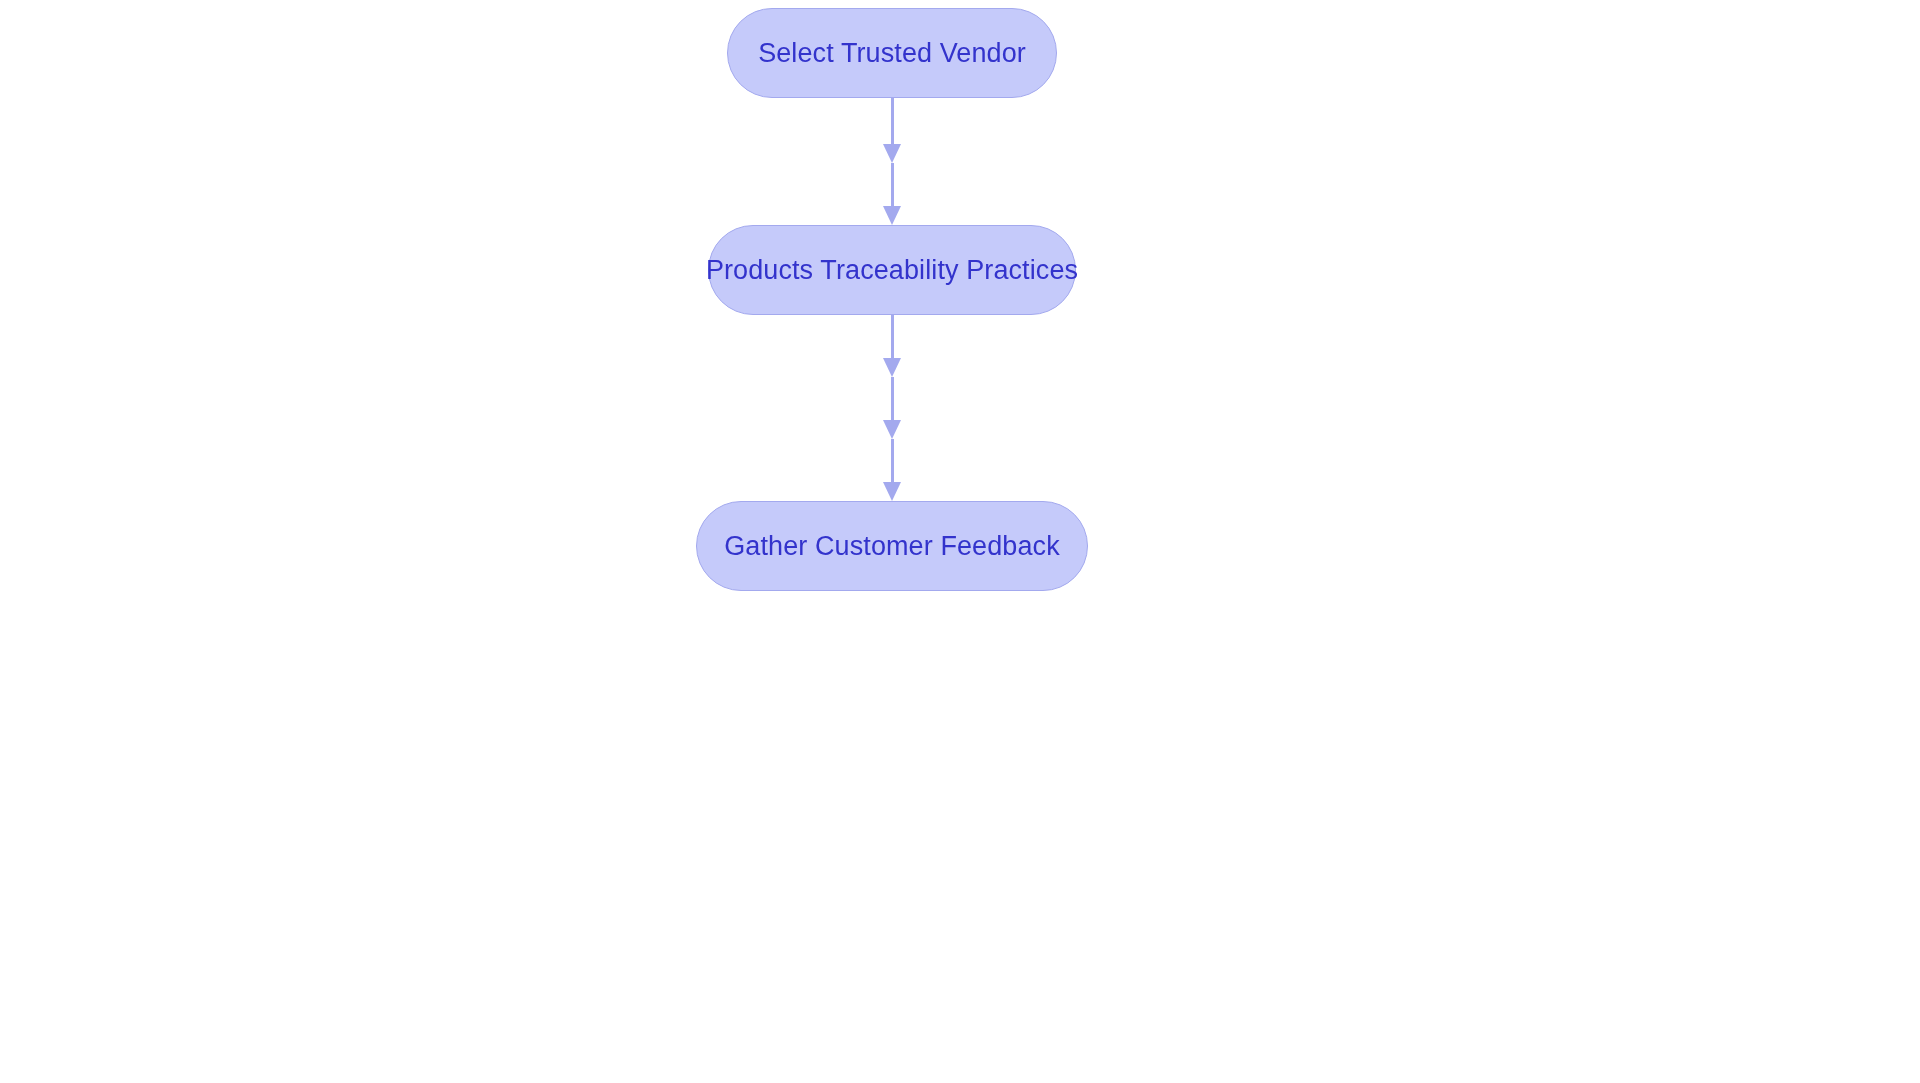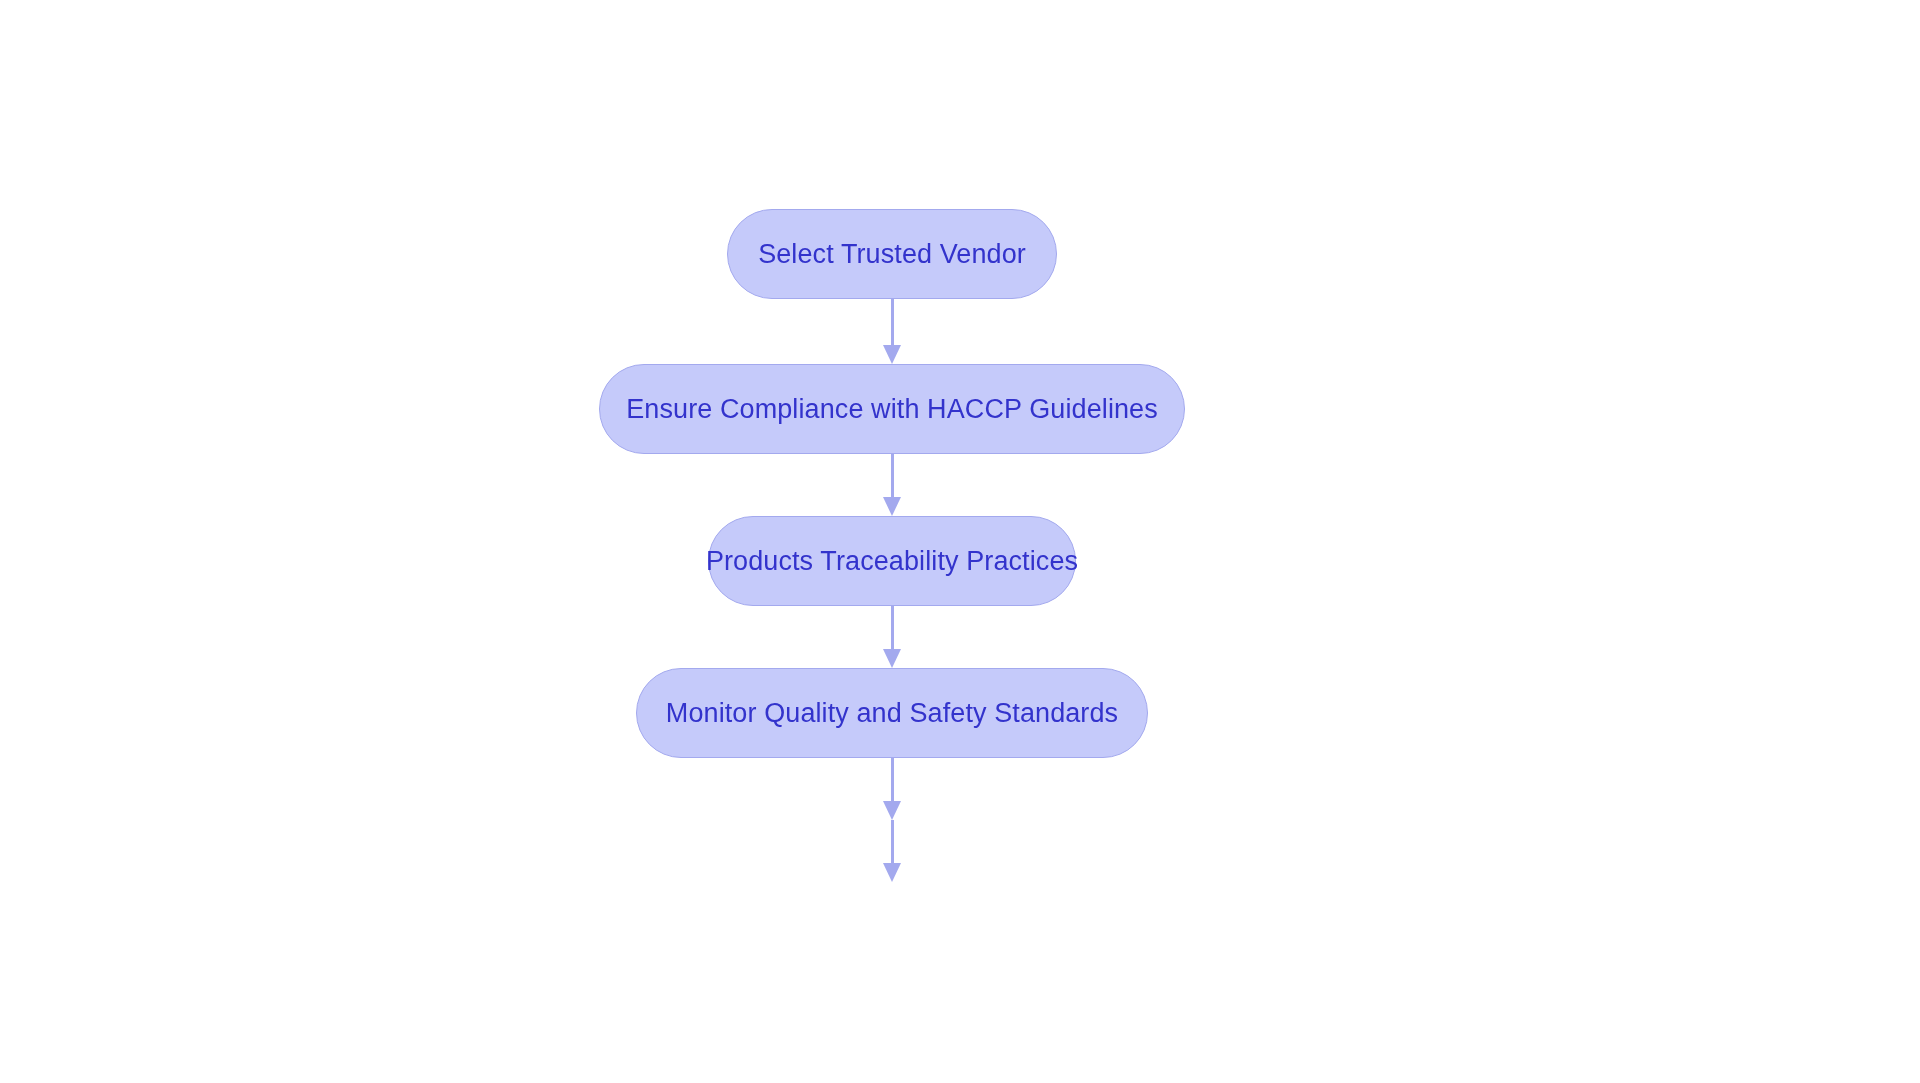--- a/index.html
+++ b/index.html
@@ -24,21 +24,20 @@
 
   .flow-column {
     position: absolute;
     left: 0;
     top: 0;
     width: 1784px;
     height: 1083px;
     display: flex;
     flex-direction: column;
     align-items: center;
-    justify-content: center;
   }
 
   .node {
     box-sizing: border-box;
     display: flex;
     align-items: center;
     justify-content: center;
     background: #c5cafa;
     border: 1.6px solid #a3a9ee;
     border-radius: 999px;
@@ -100,48 +99,45 @@
 
     <div class="node node-1">
       <span class="node-label">Select Trusted Vendor</span>
     </div>
 
     <div class="connector conn-1">
       <div class="connector-shaft"></div>
       <div class="connector-head"></div>
     </div>
 
-    <div class="node node-2">
-      <span class="node-label">Ensure Compliance with HACCP Guidelines</span>
-    </div>
 
     <div class="connector conn-2">
       <div class="connector-shaft"></div>
       <div class="connector-head"></div>
     </div>
 
     <div class="node node-3">
       <span class="node-label">Products Traceability Practices</span>
     </div>
 
     <div class="connector conn-3">
       <div class="connector-shaft"></div>
       <div class="connector-head"></div>
     </div>
 
-    <div class="node node-4">
-      <span class="node-label">Monitor Quality and Safety Standards</span>
-    </div>
 
     <div class="connector conn-4">
       <div class="connector-shaft"></div>
       <div class="connector-head"></div>
     </div>
 
 
     <div class="connector conn-5">
       <div class="connector-shaft"></div>
       <div class="connector-head"></div>
     </div>
 
+    <div class="node node-6">
+      <span class="node-label">Gather Customer Feedback</span>
+    </div>
 
   </div>
 </div>
 
 </body></html>

